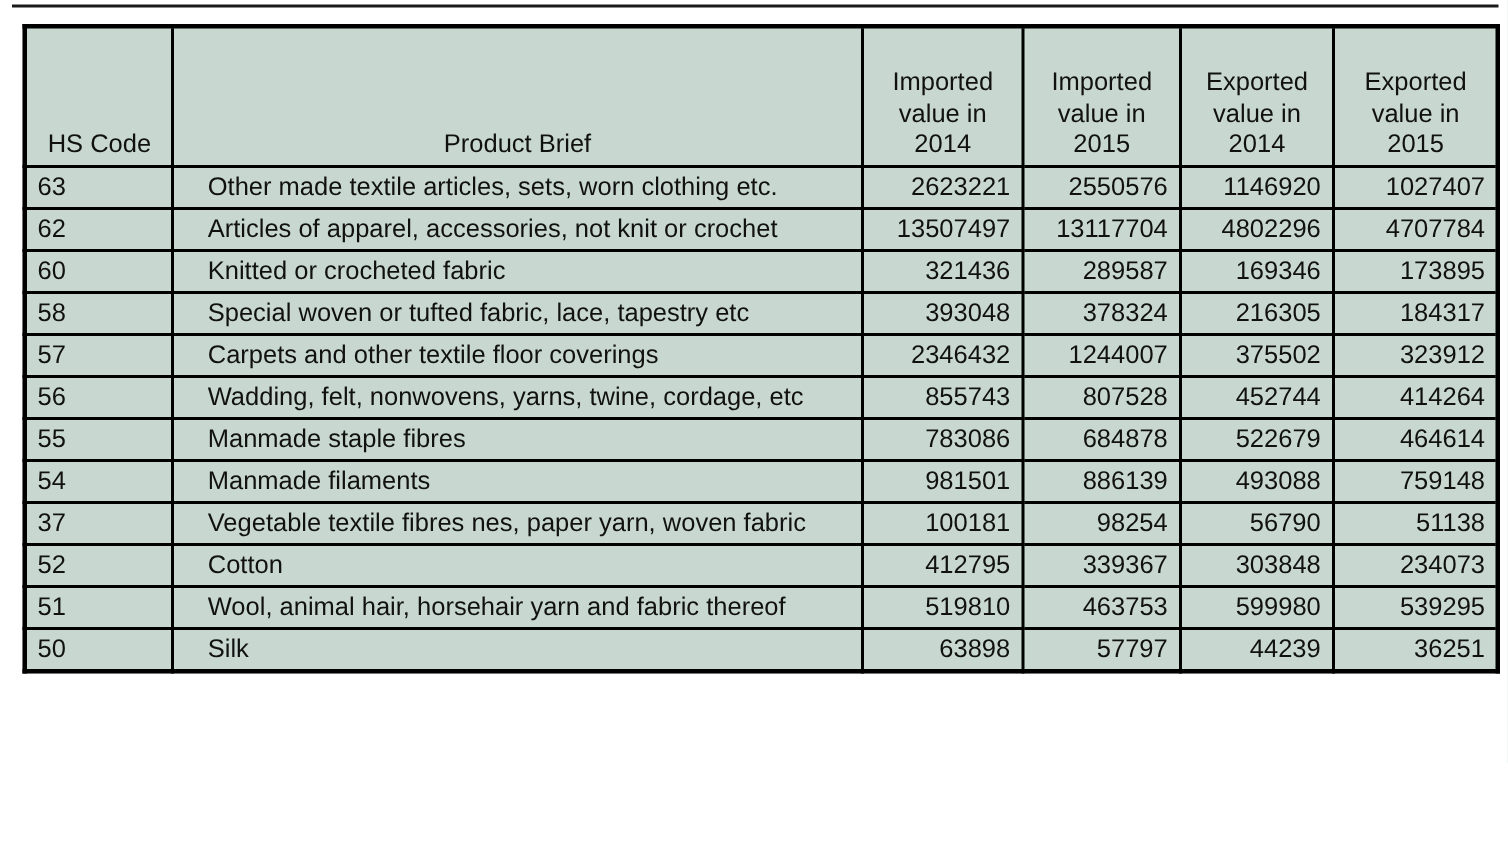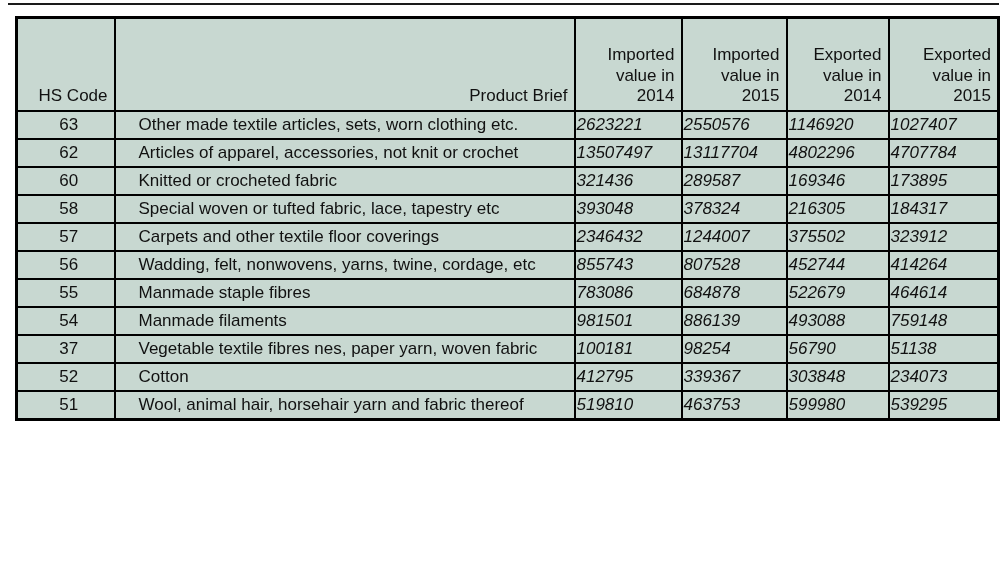--- a/index.html
+++ b/index.html
@@ -40,36 +40,36 @@
   tr.title-row td {
     height: 27px;
     font-size: 17px;
     padding: 0 4px 0 8px;
     vertical-align: middle;
     white-space: nowrap;
   }
   tr.header-row th {
     height: 88px;
     vertical-align: bottom;
-    text-align: right;
+    text-align: center;
     font-weight: normal;
     font-size: 17px;
     line-height: 1.22;
     padding: 0 6px 3px 7px;
     white-space: normal;
   }
   tbody td {
     height: 24px;
     font-size: 17px;
     vertical-align: middle;
     white-space: nowrap;
   }
-  td.code-cell   { padding-left: 7px; text-align: center; }
+  td.code-cell   { padding-left: 7px; }
   td.product-cell{ padding-left: 23px; }
-  td.num-cell    { text-align: left; padding-right: 7px; font-style: italic; }
+  td.num-cell    { text-align: right; padding-right: 7px; }
 </style>
 </head>
 <body>
 
 <div class="top-rule"></div>
 
 <table class="trade-table">
   <colgroup>
     <col style="width:98px">
     <col style="width:460px">
@@ -170,14 +170,22 @@
         <td class="num-cell">234073</td>
       </tr>
       <tr>
         <td class="code-cell">51</td>
         <td class="product-cell">Wool, animal hair, horsehair yarn and fabric thereof</td>
         <td class="num-cell">519810</td>
         <td class="num-cell">463753</td>
         <td class="num-cell">599980</td>
         <td class="num-cell">539295</td>
       </tr>
+      <tr>
+        <td class="code-cell">50</td>
+        <td class="product-cell">Silk</td>
+        <td class="num-cell">63898</td>
+        <td class="num-cell">57797</td>
+        <td class="num-cell">44239</td>
+        <td class="num-cell">36251</td>
+      </tr>
     </tbody>
 </table>
 
 </body></html>

